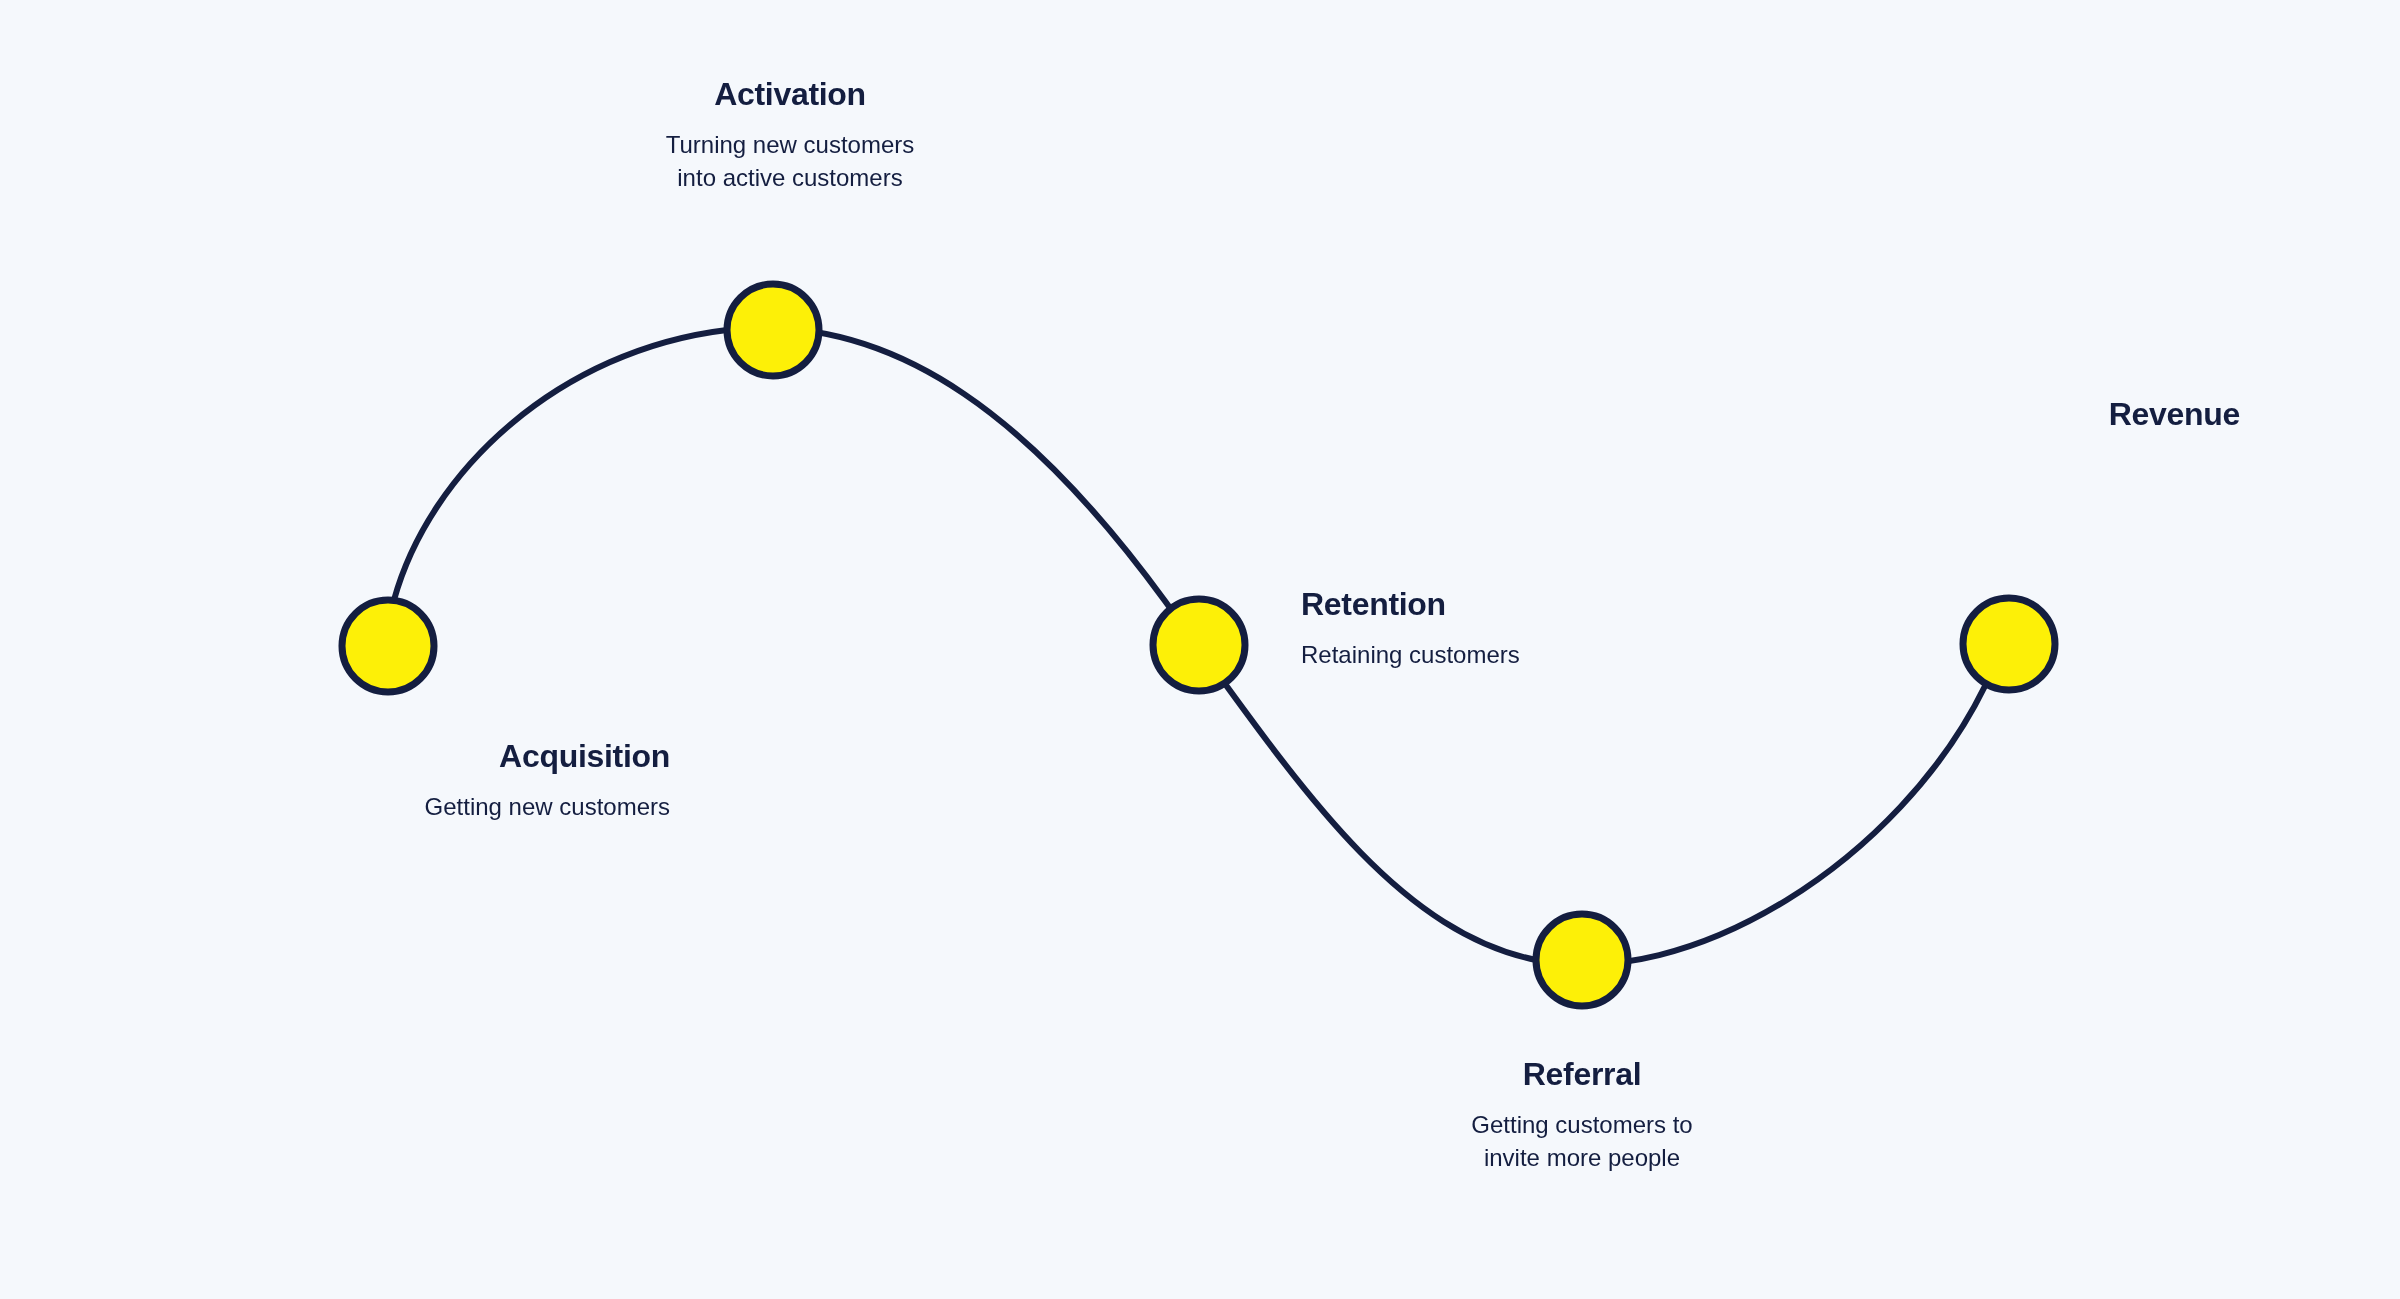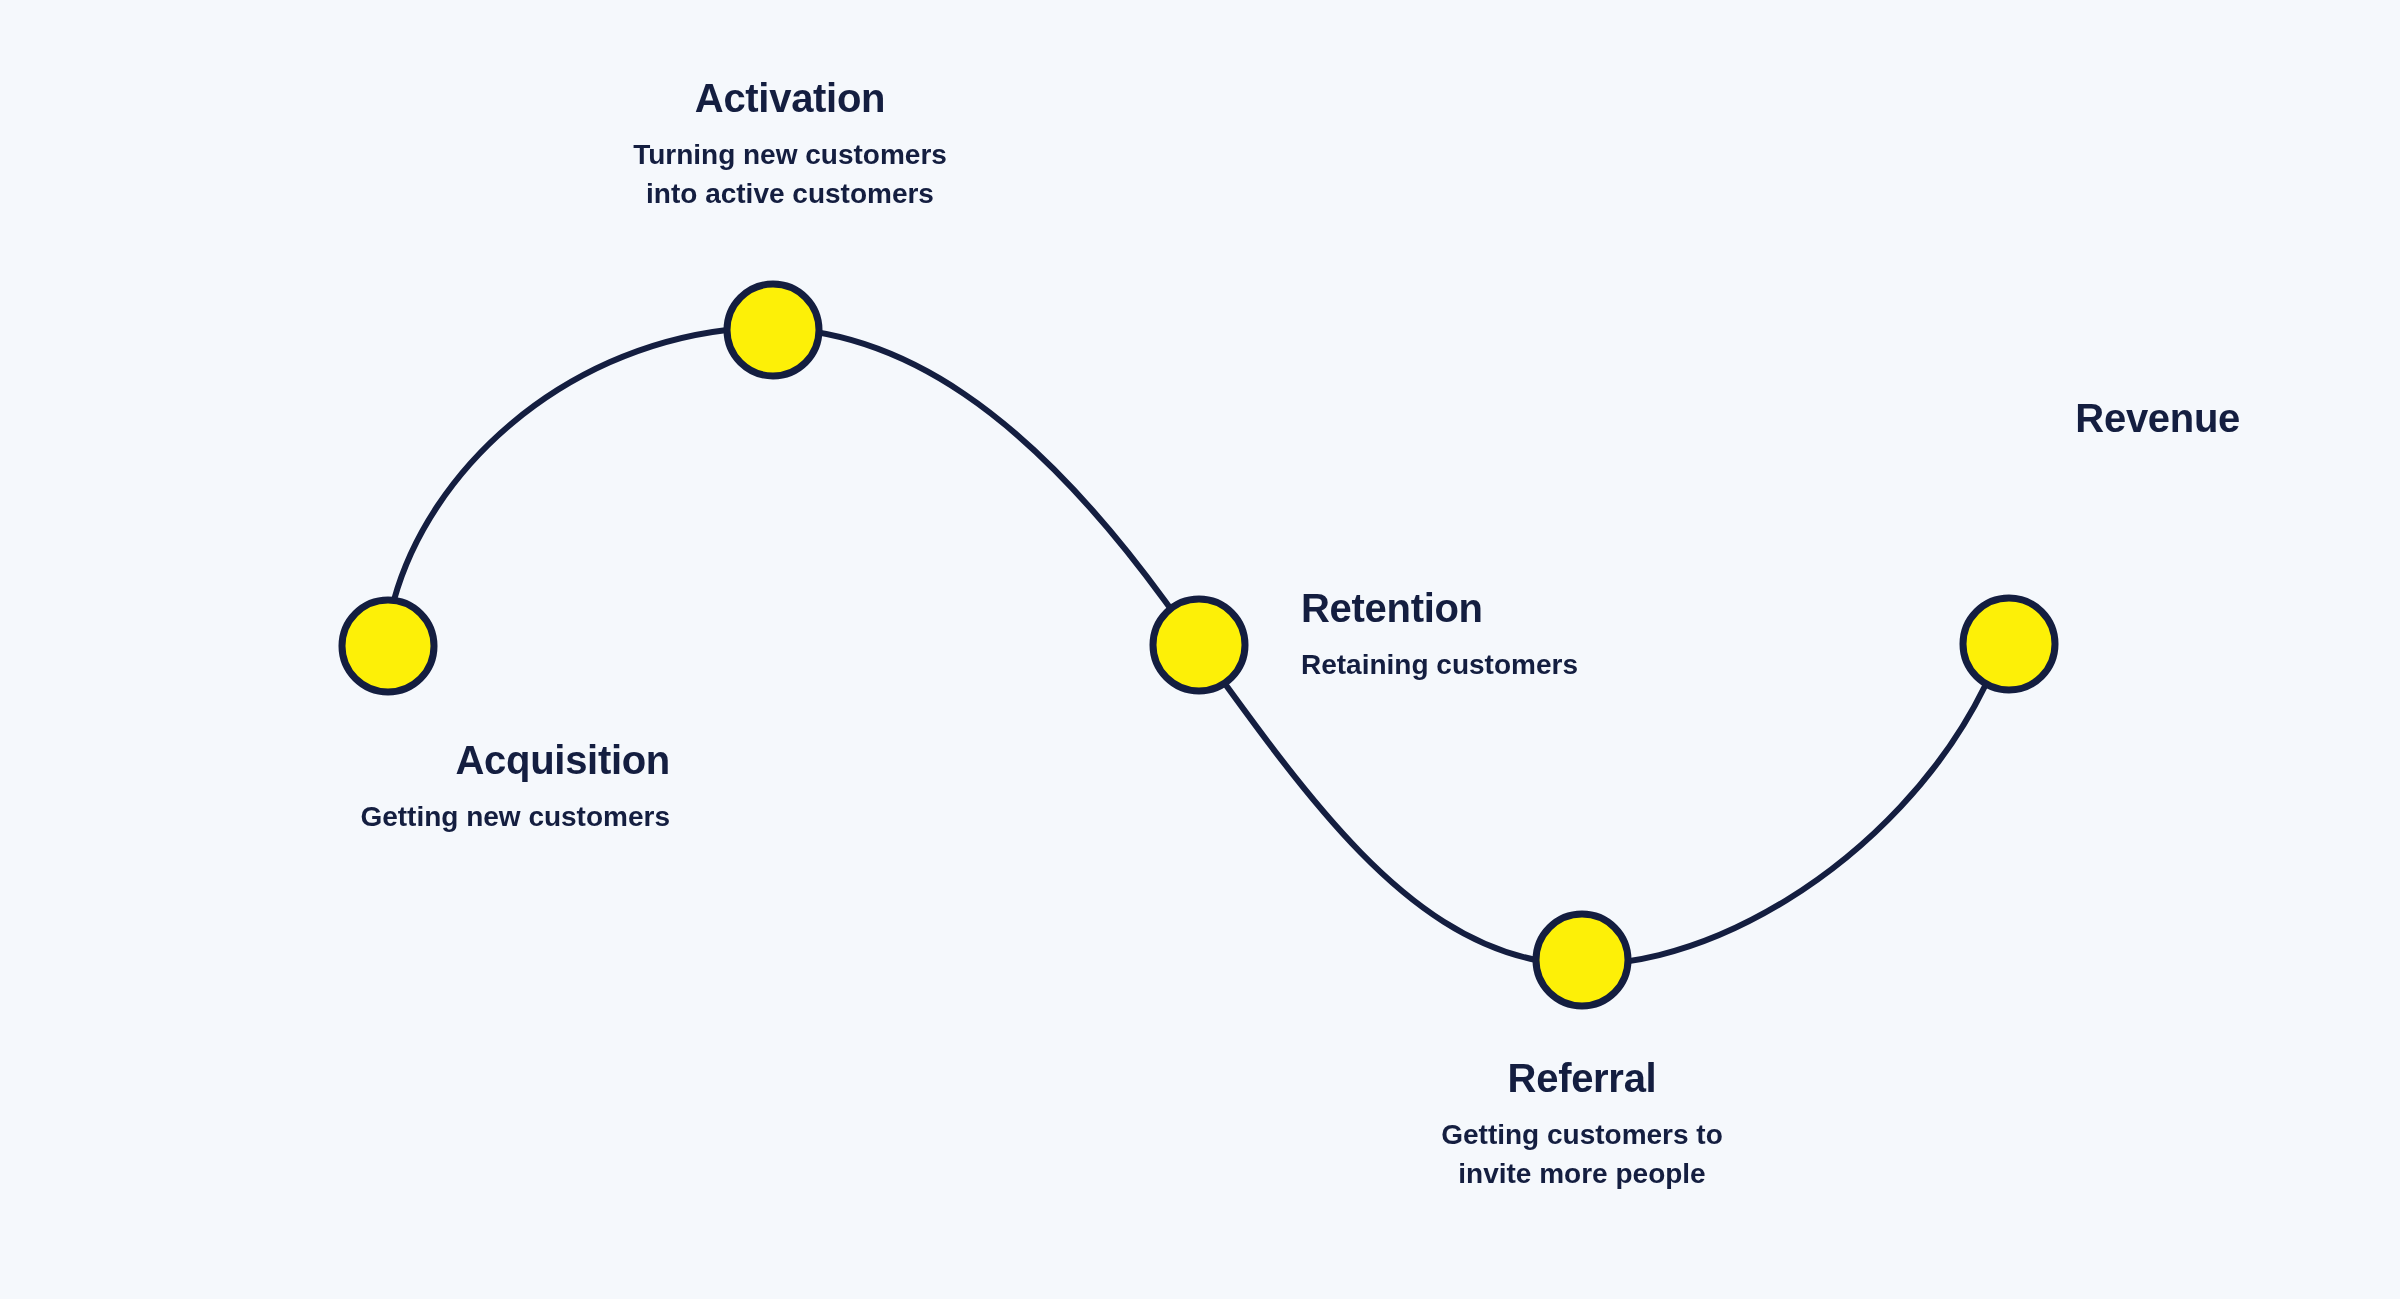--- a/index.html
+++ b/index.html
@@ -26,30 +26,30 @@
     top: 0;
     width: 2400px;
     height: 1299px;
   }
   .stage-label {
     position: absolute;
     color: #141e40;
     line-height: 1.0;
   }
   .stage-title {
-    font-size: 40px;
+    font-size: 32px;
     font-weight: bold;
     letter-spacing: -0.3px;
     margin: 0 0 18px 0;
     white-space: nowrap;
     color: #141e40;
   }
   .stage-desc {
-    font-size: 28px;
-    font-weight: bold;
+    font-size: 24px;
+    font-weight: normal;
     line-height: 1.38;
     margin: 0;
     color: #141e40;
     white-space: pre-line;
   }
   .align-left  { text-align: left; }
   .align-center{ text-align: center; }
 
   
   #label-acquisition { left: 210px;  top: 740px;  width: 460px; }

